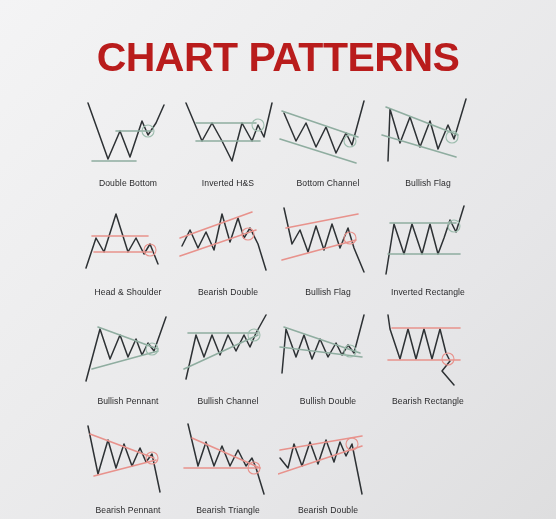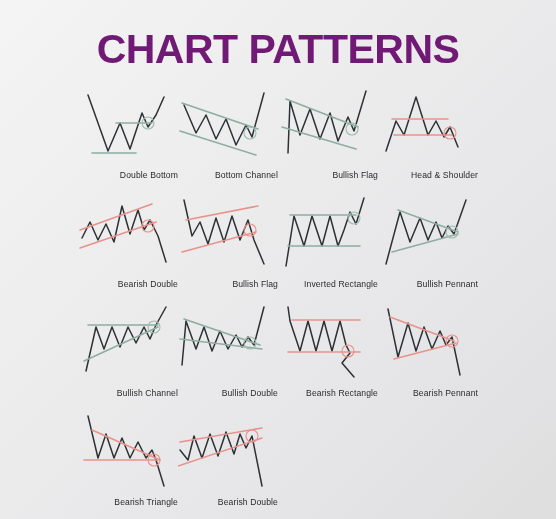--- a/index.html
+++ b/index.html
@@ -7,37 +7,37 @@
     width:556px;height:519px;overflow:hidden;
     font-family:"Liberation Sans", sans-serif;
     background:linear-gradient(135deg,#f4f4f5 0%,#ececed 40%,#e6e6e8 70%,#dededf 100%);
   }
   #page{position:relative;width:556px;height:519px;box-sizing:border-box;}
   #title{
     text-align:center;
     font-size:41px;
     font-weight:bold;
     letter-spacing:-0.5px;
-    color:#701a75;
+    color:#b91c1c;
     margin:0;
-    padding-top:26px;
+    padding-top:34px;
     font-family:"Liberation Sans", sans-serif;
   }
   #grid{
     margin-top:14px;
     display:grid;
     grid-template-columns:repeat(4,1fr);
     grid-template-rows:repeat(4,109px);
     padding:0 78px 0 78px;
     box-sizing:border-box;
   }
   .cell{
     display:flex;
     flex-direction:column;
-    align-items:flex-end;
+    align-items:center;
     justify-content:flex-start;
   }
   .fig{display:block;width:100px;height:82px;}
   .caption{
     font-size:8.6px;
     color:#2a2a2c;
     margin-top:1px;
     text-align:center;
     white-space:nowrap;
     letter-spacing:0.1px;
@@ -63,20 +63,29 @@
     <div class="cell">
       <svg class="fig" viewBox="0 0 100 82">
         <path class="price" d="M10,8 L30,64 L42,36 L52,62 L64,26 L70,40 L78,28 L86,10"></path>
         <line class="tl bull" x1="14" y1="66" x2="58" y2="66"></line>
         <line class="tl bull" x1="38" y1="36" x2="74" y2="36"></line>
         <circle class="mk bull" cx="70" cy="36" r="6"></circle>
       </svg>
       <div class="caption">Double Bottom</div>
     </div>
 
+    <div class="cell">
+      <svg class="fig" viewBox="0 0 100 82">
+        <path class="price" d="M8,8 L24,46 L34,28 L44,46 L54,66 L64,28 L74,46 L80,30 L86,42 L94,8"></path>
+        <line class="tl bull" x1="18" y1="28" x2="78" y2="28"></line>
+        <line class="tl bull" x1="18" y1="46" x2="82" y2="46"></line>
+        <circle class="mk bull" cx="80" cy="30" r="6"></circle>
+      </svg>
+      <div class="caption">Inverted H&amp;S</div>
+    </div>
 
     <div class="cell">
       <svg class="fig" viewBox="0 0 100 82">
         <path class="price" d="M6,18 L18,46 L28,28 L38,52 L48,32 L58,58 L68,38 L74,50 L86,6"></path>
         <line class="tl bull" x1="4" y1="16" x2="80" y2="42"></line>
         <line class="tl bull" x1="2" y1="44" x2="78" y2="68"></line>
         <circle class="mk bull" cx="72" cy="46" r="6"></circle>
       </svg>
       <div class="caption">Bottom Channel</div>
     </div>

